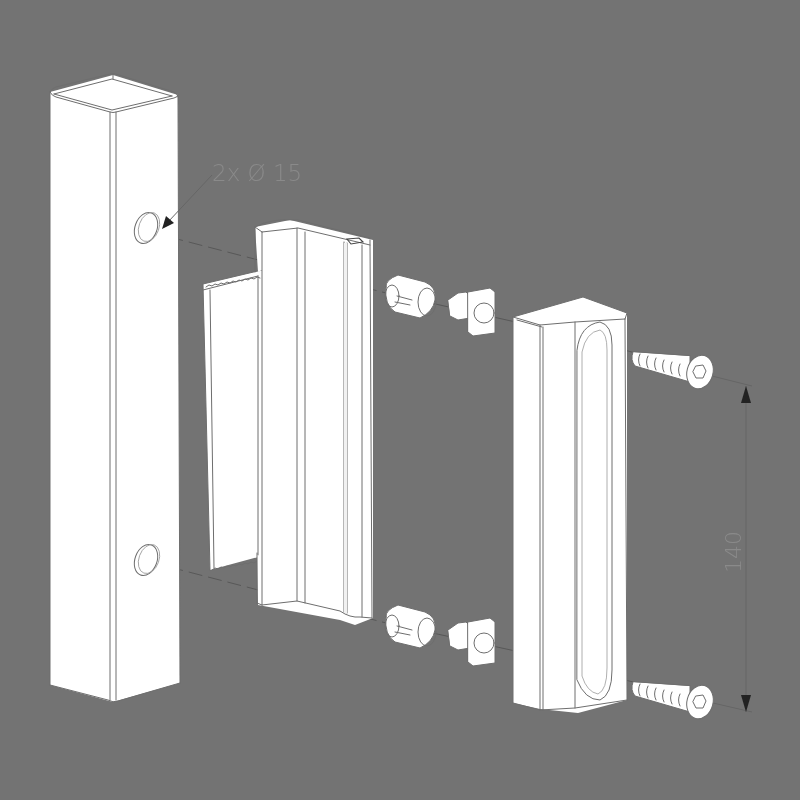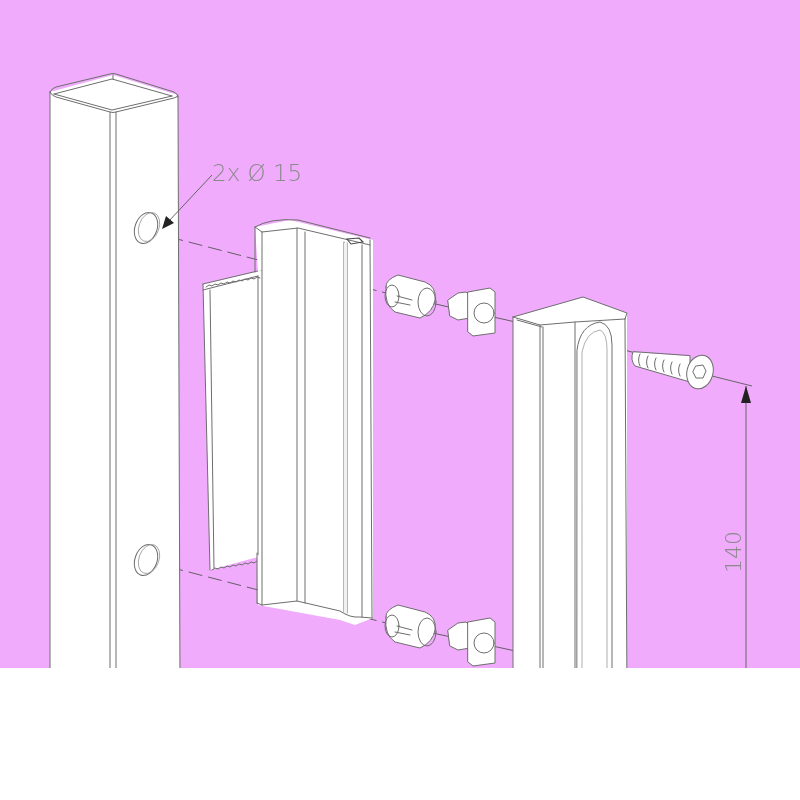--- a/index.html
+++ b/index.html
@@ -1,16 +1,16 @@
 <!DOCTYPE html>
 <html><head>
 <meta charset="utf-8">
 <style>
   html, body { margin: 0; padding: 0; background: #ffffff; }
-  #canvas { position: relative; width: 800px; height: 668px; overflow: hidden; background: #f0abfc; }
+  #canvas { position: relative; width: 800px; height: 800px; overflow: hidden; background: #737373; }
   svg { position: absolute; left: 0; top: 0; }
   .ln { fill: none; stroke: #6e6e6e; stroke-width: 1; stroke-linejoin: round; stroke-linecap: round; }
   .lt { fill: none; stroke: #9a9a9a; stroke-width: 0.8; }
   .dk { fill: none; stroke: #444; stroke-width: 1.1; }
   .axis { fill: none; stroke: #555; stroke-width: 0.9; stroke-dasharray: 14 6; }
   .axs { fill: none; stroke: #555; stroke-width: 0.9; }
   .fillw { fill: #ffffff; }
   .shade { fill: #f1f1f1; }
   .dim { fill: none; stroke: #666; stroke-width: 1; }
   .lbl { font-family: "DejaVu Sans", sans-serif; fill: #8a8a8a; font-weight: 300; }

